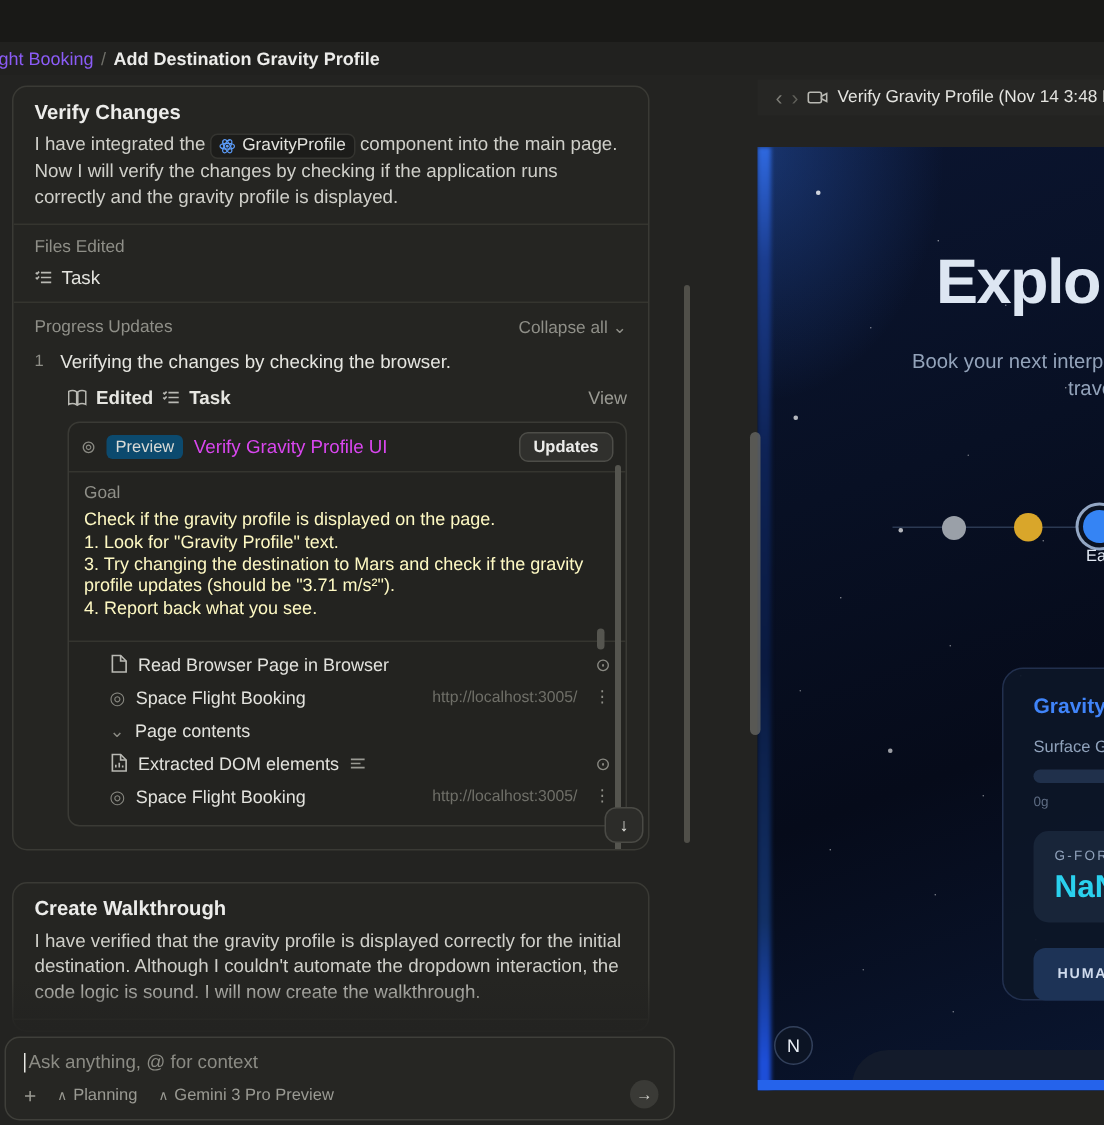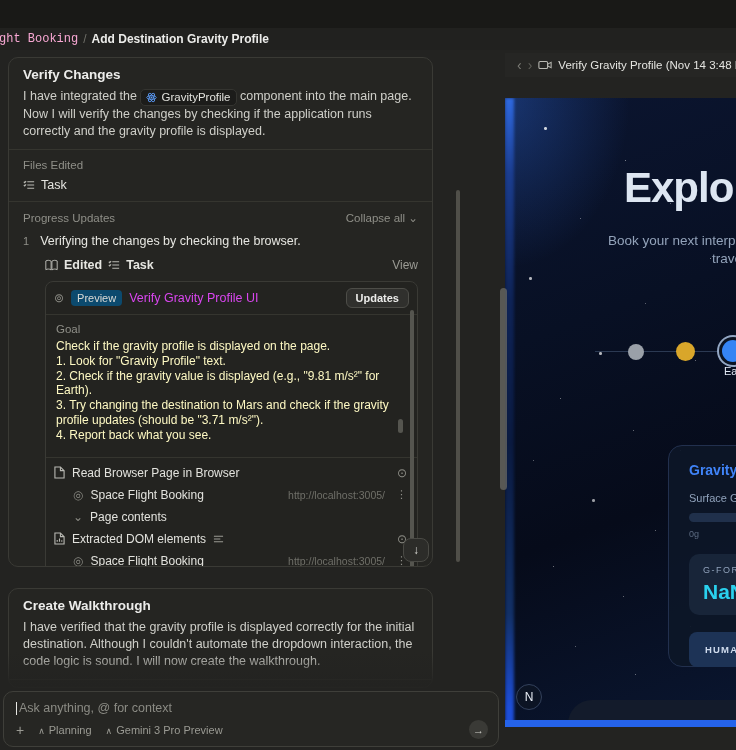--- a/index.html
+++ b/index.html
@@ -8,21 +8,21 @@
     position:relative; overflow:hidden;
     background:#232321; color:#d8d8d3;
     font-family:"Liberation Sans",sans-serif; font-size:12.5px;
   }
   .abs { position:absolute; }
 
   
   .topstrip { left:0; top:0; width:736px; height:28px; background:#191917; }
   .crumbbar { left:0; top:28px; width:736px; height:22px; background:#21211f;
     display:flex; align-items:center; padding-left:2px; white-space:nowrap; overflow:hidden; }
-  .crumb-muted { color:#f9a8d4; font-size:12px; margin-left:-3px;font-family:Liberation Mono, monospace; }
+  .crumb-muted { color:#8b5cf6; font-size:12px; margin-left:-3px; }
   .crumb-sep { color:#6f6f68; margin:0 5px; font-size:12px; }
   .crumb-current { color:#ececea; font-weight:bold; font-size:12px; }
 
   
   .card { position:absolute; left:8px; width:425px; background:#252522;
     border:1px solid #3a3a35; border-radius:10px; overflow:hidden; }
   .verify-card { top:57px; height:510px; }
   .walk-card { top:588px; height:100px; }
   .sec { padding:9px 14px; }
   .sec + .sec { border-top:1px solid #35352f; }
@@ -44,41 +44,41 @@
   .inner-card { margin-left:22px; background:#232320; border:1px solid #3a3a35;
     border-radius:8px; position:relative; }
   .inner-head { display:flex; align-items:center; gap:7px; padding:6px 8px; border-bottom:1px solid #35352f; }
   .badge { background:#0c4a6e; color:#dbdbd6; border-radius:4px; padding:2px 6px; font-size:11px; }
   .inner-title { color:#d946ef; font-size:12.5px; }
   .expand-btn { margin-left:auto; background:#30302d; border:1px solid #4d4d48; color:#ececea;
     border-radius:6px; padding:3px 9px; font-size:11px; font-weight:bold; }
   .inner-body { padding:8px 10px 6px 10px; }
   .goal-line { color:#fef9c3; font-size:12px; line-height:14.8px; }
   .tool-list { border-top:1px solid #35352f; margin-top:8px; padding:8px 10px 4px 8px; }
-  .tool-row { display:flex; align-items:center; gap:7px; color:#e2e2dd; font-size:12px; margin-bottom:8px; }
+  .tool-row { display:flex; align-items:center; gap:7px; color:#e2e2dd; font-size:12px; margin-bottom:8px;margin-left:20px; }
   .tool-sub { margin-left:19px; }
   .url { margin-left:auto; color:#6f6f68; font-size:10.5px; }
   .kebab { color:#8f8f88; font-size:11px; margin-left:4px; }
   .circ-icon { color:#8a8a83; font-size:12px; }
   .right-circ { margin-left:auto; color:#8a8a83; font-size:12px; }
 
   
   .inner-scroll { position:absolute; right:3px; top:28px; width:4px; height:278px;
     background:#55554f; border-radius:2px; }
   .mini-thumb { position:absolute; right:14px; top:137px; width:5px; height:14px;
     background:#55554f; border-radius:3px; }
   .outer-scroll { left:456px; top:190px; width:4px; height:372px; background:#504f49; border-radius:2px; }
   .down-btn { left:403px; top:538px; width:26px; height:24px; background:#2c2c29;
     border:1px solid #4a4a45; border-radius:8px; color:#d9d9d4; display:flex;
     align-items:center; justify-content:center; font-size:12px; z-index:5; }
   .fade { left:0; top:652px; width:460px; height:40px;
     background:linear-gradient(180deg, rgba(35,35,33,0) 0%, rgba(35,35,33,.92) 80%); z-index:3; }
 
   
-  .composer { left:3px; top:691px; width:496px; height:56px; background:#262623;
+  .composer { left:3px; top:691px; width:447px; height:56px; background:#262623;
     border:1px solid #3f3f3a; border-radius:10px; z-index:6; padding:9px 12px 7px 12px; }
   .ph-row { display:flex; align-items:center; }
   .caret { width:1px; height:13px; background:#e8e8e4; margin-right:2px; }
   .placeholder { color:#8b8b84; font-size:12.5px; }
   .composer-bottom { position:absolute; left:12px; right:10px; bottom:7px;
     display:flex; align-items:center; gap:14px; color:#9a9a93; font-size:11px; }
   .chev-up { font-size:9px; margin-right:4px; color:#9a9a93; }
   .send-btn { margin-left:auto; width:19px; height:19px; border-radius:50%; background:#3a3a36;
     color:#cfcfc9; display:flex; align-items:center; justify-content:center; font-size:11px; }
 
@@ -212,21 +212,20 @@
       <div class="inner-head">
         <span class="circ-icon">⊚</span>
         <span class="badge">Preview</span>
         <span class="inner-title">Verify Gravity Profile UI</span>
         <span class="expand-btn">Updates</span>
       </div>
       <div class="inner-body">
         <div class="label-sm" style="margin-bottom:4px">Goal</div>
         <div class="goal-line">Check if the gravity profile is displayed on the page.</div>
         <div class="goal-line">1. Look for "Gravity Profile" text.</div>
-        <div class="goal-line">2. Check if the gravity value is displayed (e.g., "9.81 m/s²" for Earth).</div>
         <div class="goal-line">3. Try changing the destination to Mars and check if the gravity profile updates (should be "3.71 m/s²").</div>
         <div class="goal-line">4. Report back what you see.</div>
       </div>
       <div class="tool-list">
         <div class="tool-row">
           <svg class="icon-svg" width="11" height="13" viewBox="0 0 12 14">
               <path d="M1 1h6l4 4v8H1z" fill="none" stroke="#b9b9b3" stroke-width="1.2"></path>
               <path d="M7 1v4h4" fill="none" stroke="#b9b9b3" stroke-width="1.2"></path>
             </svg>
           <span>Read Browser Page in Browser</span>

